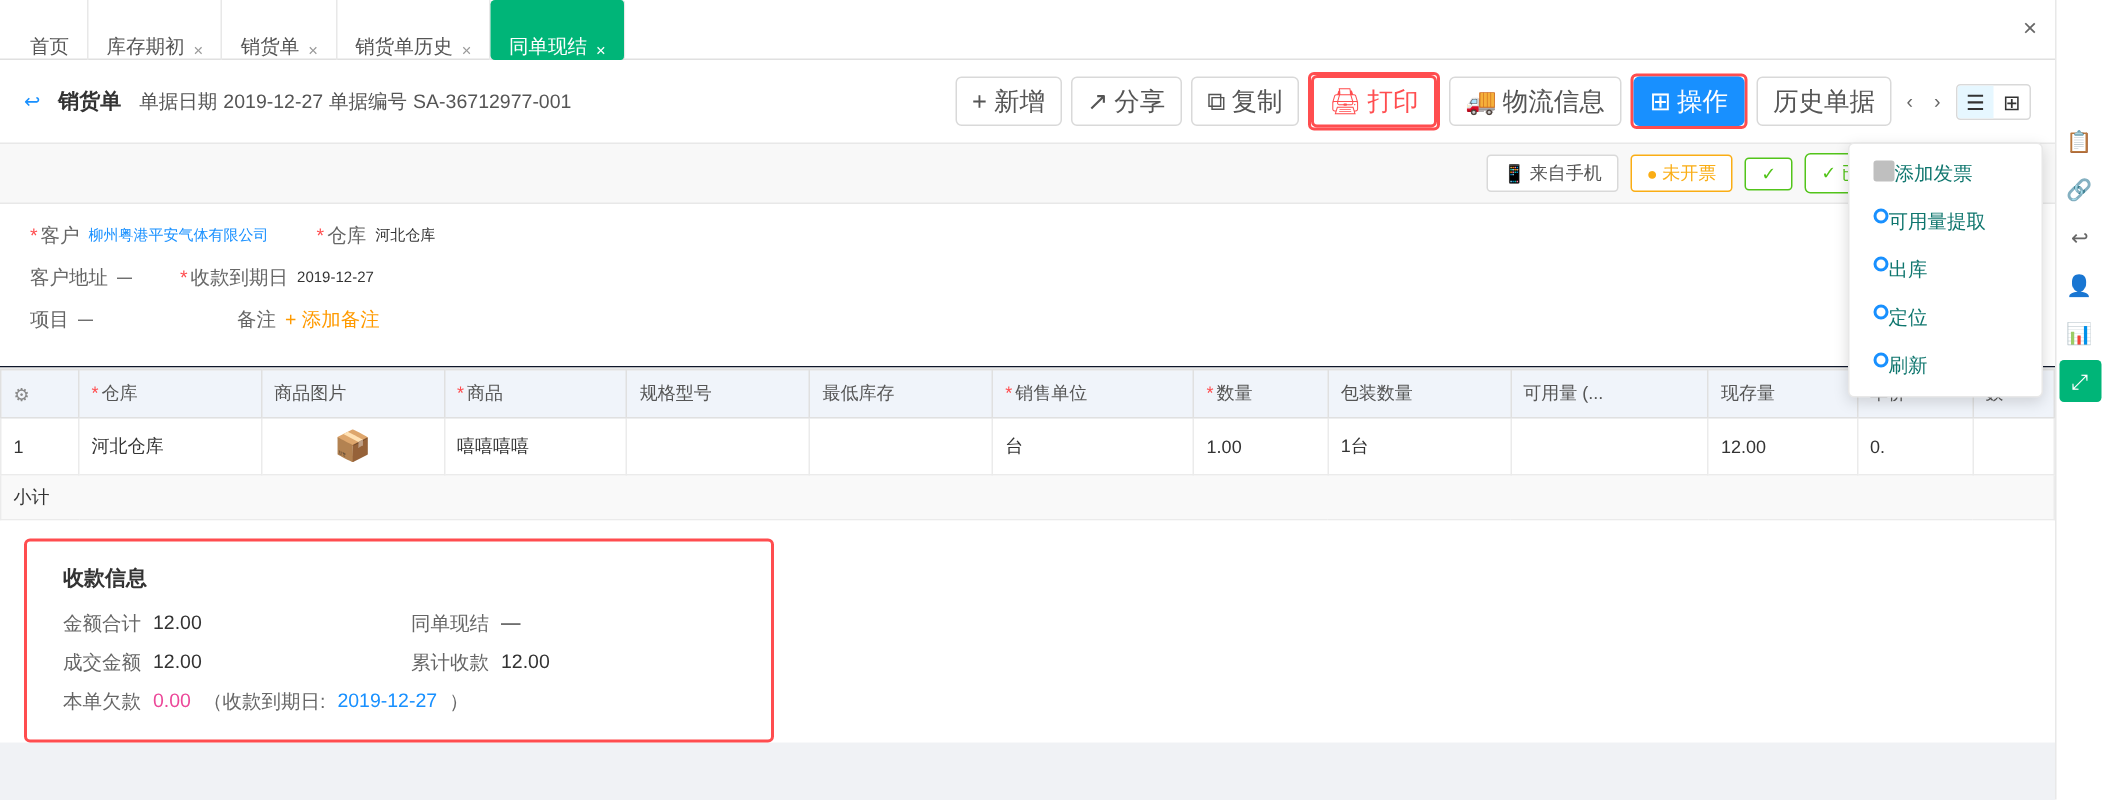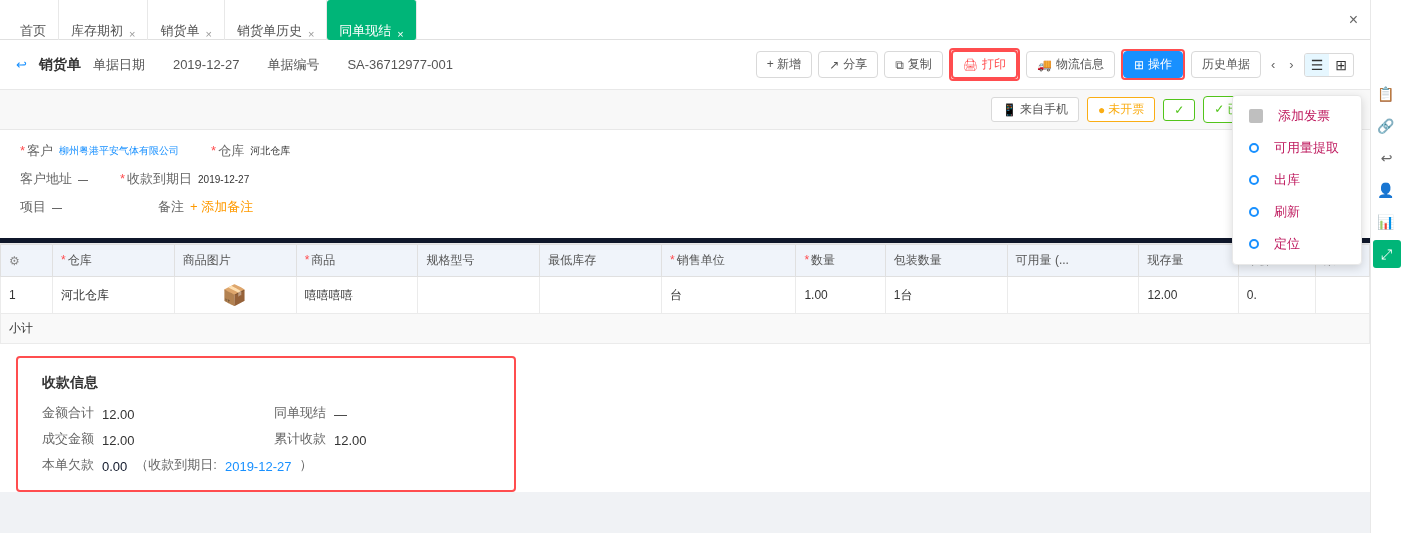--- a/index.html
+++ b/index.html
@@ -50,33 +50,33 @@
       display: flex; align-items: center;
       padding: 8px 16px;
       border-bottom: 1px solid #e8e8e8;
       background: #fff;
       gap: 16px;
     }
     .doc-title-icon {
       color: #1890ff; font-size: 13px;
     }
     .doc-title-text { font-weight: bold; font-size: 14px; }
-    .doc-meta { display: flex; align-items: center; gap: 28px; color: #555; font-size: 13px; justify-content: flex-end; }
+    .doc-meta { display: flex; align-items: center; gap: 4px; color: #555; font-size: 13px; justify-content: flex-end; }
     .doc-actions {
       margin-left: auto;
       display: flex; align-items: center; gap: 6px;
     }
     .action-btn {
       display: flex; align-items: center; gap: 4px;
       padding: 4px 10px;
       border: 1px solid #d9d9d9;
       border-radius: 4px;
       background: #fff;
       cursor: pointer;
-      font-size: 12px;
+      font-size: 17px;
       color: #555;
       white-space: nowrap;
     }
     .action-btn.print-btn {
       border: 2px solid #ff4d4f;
       color: #ff4d4f;
     }
     .action-btn.ops-btn {
       background: #1890ff; color: #fff; border-color: #1890ff;
     }
@@ -113,21 +113,21 @@
       font-size: 12px;
       color: #555;
     }
     .sub-btn.orange { border-color: #faad14; color: #faad14; }
     .check-btn { padding: 3px 10px; border-radius: 3px; font-size: 12px; border: 1px solid #52c41a; color: #52c41a; cursor: pointer; background: #fff; }
 
     
     .form-area {
       padding: 12px 20px;
       background: #fff;
-      border-bottom: 5px solid #0f172a;
+      border-bottom: 1px solid #0f172a;
     }
     .form-row {
       display: flex; align-items: center;
       margin-bottom: 10px;
       gap: 32px;
     }
     .form-field {
       display: flex; align-items: center; gap: 6px;
     }
     .field-label { color: #666; font-size: 13px; white-space: nowrap; }
@@ -174,45 +174,45 @@
     .payment-box {
       border: 2px solid #ff4d4f;
       border-radius: 4px;
       padding: 16px 24px;
       margin: 12px 16px;
       width: 500px;
       background: #fff;
     }
     .payment-title { font-size: 14px; font-weight: bold; margin-bottom: 12px; }
     .payment-grid { display: grid; grid-template-columns: 1fr 1fr; gap: 8px 16px; }
-    .payment-row { display: flex; align-items: flex-end; gap: 8px; font-size: 13px; }
+    .payment-row { display: flex; align-items: flex-start; gap: 8px; font-size: 13px; }
     .pay-label { color: #666; }
     .pay-value { color: #333; }
-    .pay-value.red { color: #0f172a; }
+    .pay-value.red { color: #ec4899; }
     .pay-value.blue-date { color: #1890ff; }
 
     
     .dropdown-menu {
       position: absolute;
       top: 95px;
       right: 40px;
       background: #fff;
       border: 1px solid #e8e8e8;
       border-radius: 4px;
       box-shadow: 0 3px 10px rgba(0,0,0,0.15);
       z-index: 100;
       min-width: 130px;
       padding: 4px 0;
     }
     .dropdown-item {
-      display: flex; align-items: center; gap: 15px;
+      display: flex; gap: 0;
       padding: 7px 16px;
       cursor: pointer;
       font-size: 13px;
-      color: #be185d;
+      color: #0f766e;
     }
     .icon-square { display: inline-block; width: 14px; height: 14px; background: #bfbfbf; border-radius: 2px; }
     .icon-circle { display: inline-block; width: 10px; height: 10px; border-radius: 50%; border: 2px solid #1890ff; }
 
     
     .print-highlight {
       border: 2px solid #ff4d4f;
       border-radius: 4px;
       display: inline-flex;
       align-items: center;
@@ -473,25 +473,25 @@
   <div class="dropdown-item">
     <span class="icon-circle"></span>
     <span>可用量提取</span>
   </div>
   <div class="dropdown-item">
     <span class="icon-circle"></span>
     <span>出库</span>
   </div>
   <div class="dropdown-item">
     <span class="icon-circle"></span>
-    <span>刷新</span>
+    <span>定位</span>
   </div>
   <div class="dropdown-item">
     <span class="icon-circle"></span>
-    <span>定位</span>
+    <span>刷新</span>
   </div>
 </div>
 
 <div class="right-sidebar">
   <div class="sidebar-icon">📋</div>
   <div class="sidebar-icon">🔗</div>
   <div class="sidebar-icon">↩</div>
   <div class="sidebar-icon">👤</div>
   <div class="sidebar-icon">📊</div>
   <div class="sidebar-icon green">⤢</div>

